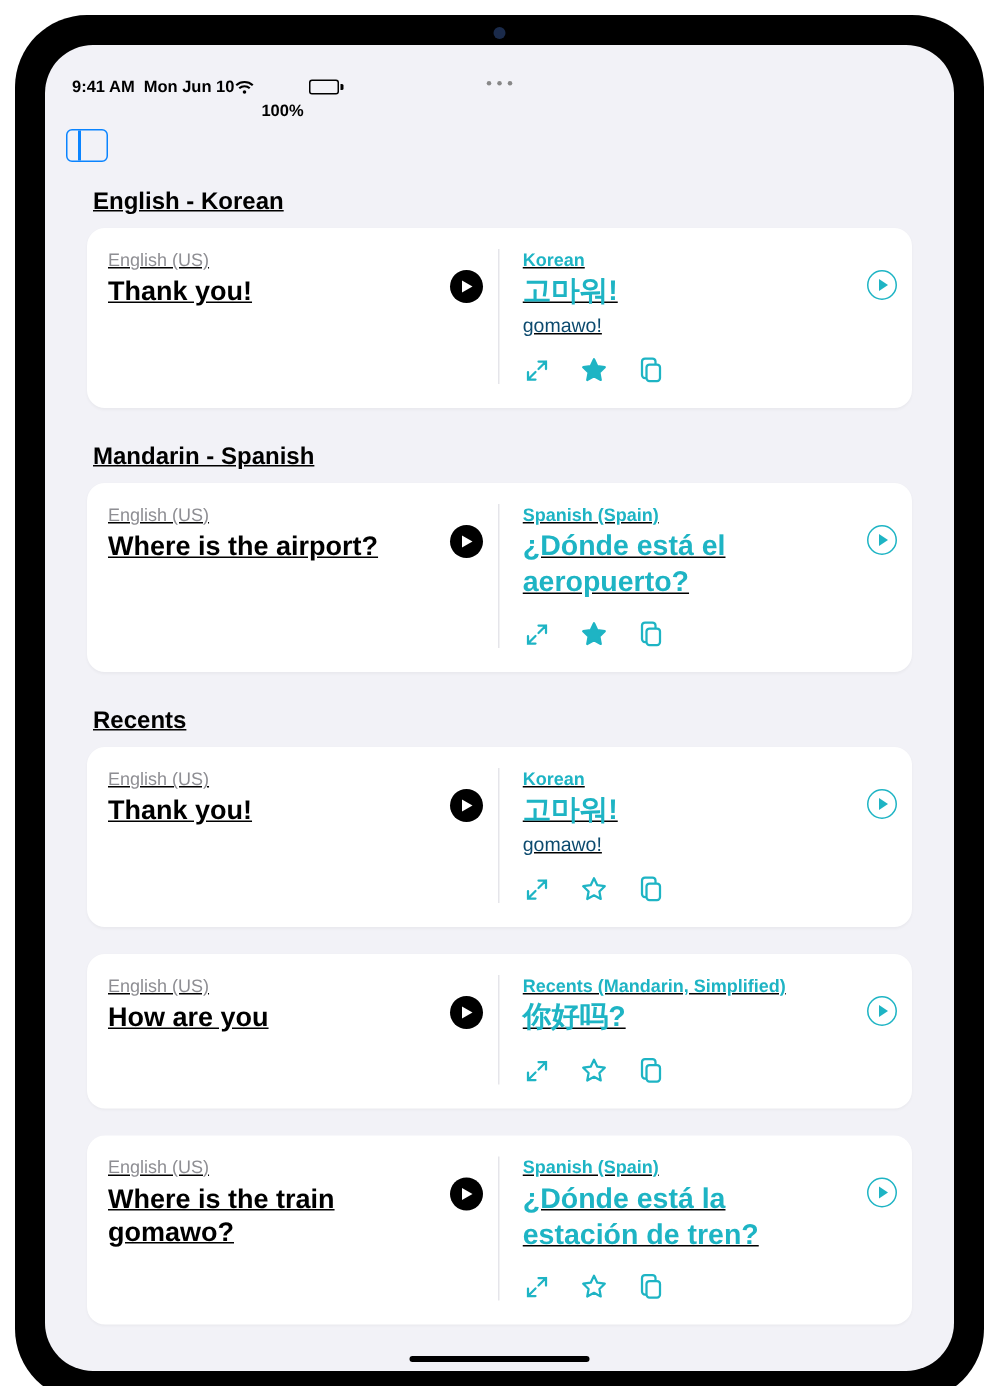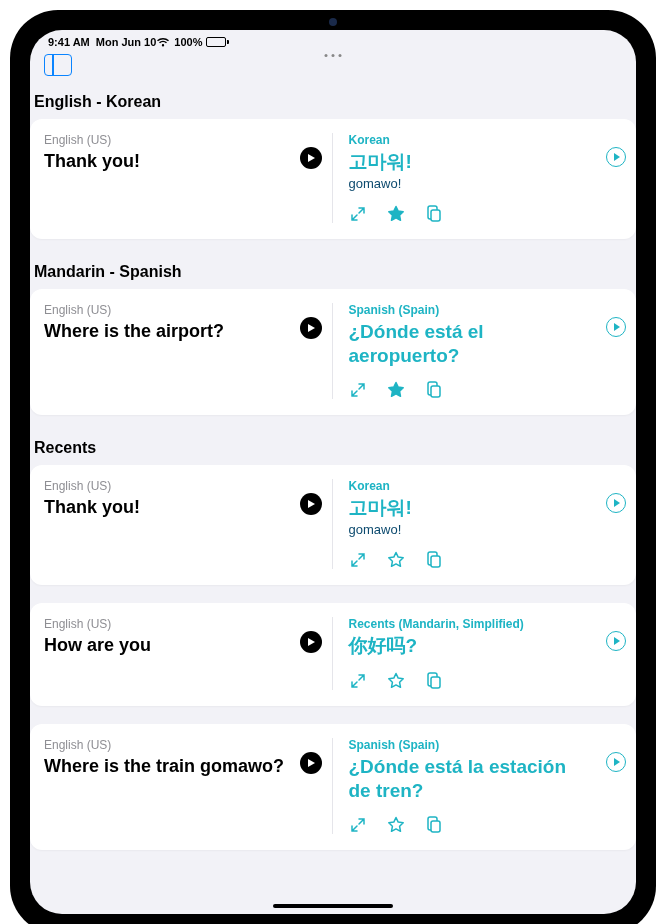--- a/index.html
+++ b/index.html
@@ -85,22 +85,23 @@
       background: transparent;
     }
     .sidebar-btn::after {
       content: '';
       position: absolute;
       left: 7px; top: 0; bottom: 0;
       width: 1.5px;
       background: #0a84ff;
     }
     .content {
-      padding: 0 0;
+      padding: 0 28px;
       overflow-y: hidden;
+      text-decoration: underline;
     }
     .section-header {
       font-size: 16px;
       font-weight: 700;
       color: #000;
       padding: 6px 4px 8px;
     }
     .card {
       background: #fff;
       border-radius: 12px;
@@ -223,21 +224,21 @@
       <div class="status-time-date">
         <span>9:41 AM</span>
         <span>Mon Jun 10</span>
       </div>
       <div class="status-right">
         <span class="wifi-icon">
           <svg width="14" height="10" viewBox="0 0 14 10">
               <path d="M7 9.5a1.2 1.2 0 100-2.4 1.2 1.2 0 000 2.4zm-3-3.2a4.5 4.5 0 016 0l1-1a6 6 0 00-8 0l1 1zm-2-2a7.5 7.5 0 0110 0l1-1a9 9 0 00-12 0l1 1z" fill="#000"></path>
             </svg>
         </span>
-        <span style="font-size:11px;">100%</span>
+        <span style="font-size:11px;margin-top:32px;">100%</span>
         <span class="battery">
           <span class="battery-body"><span class="battery-fill"></span></span>
           <span class="battery-tip"></span>
         </span>
       </div>
     </div>
 
     <div class="status-dots">
       <span></span>
         <span></span>

